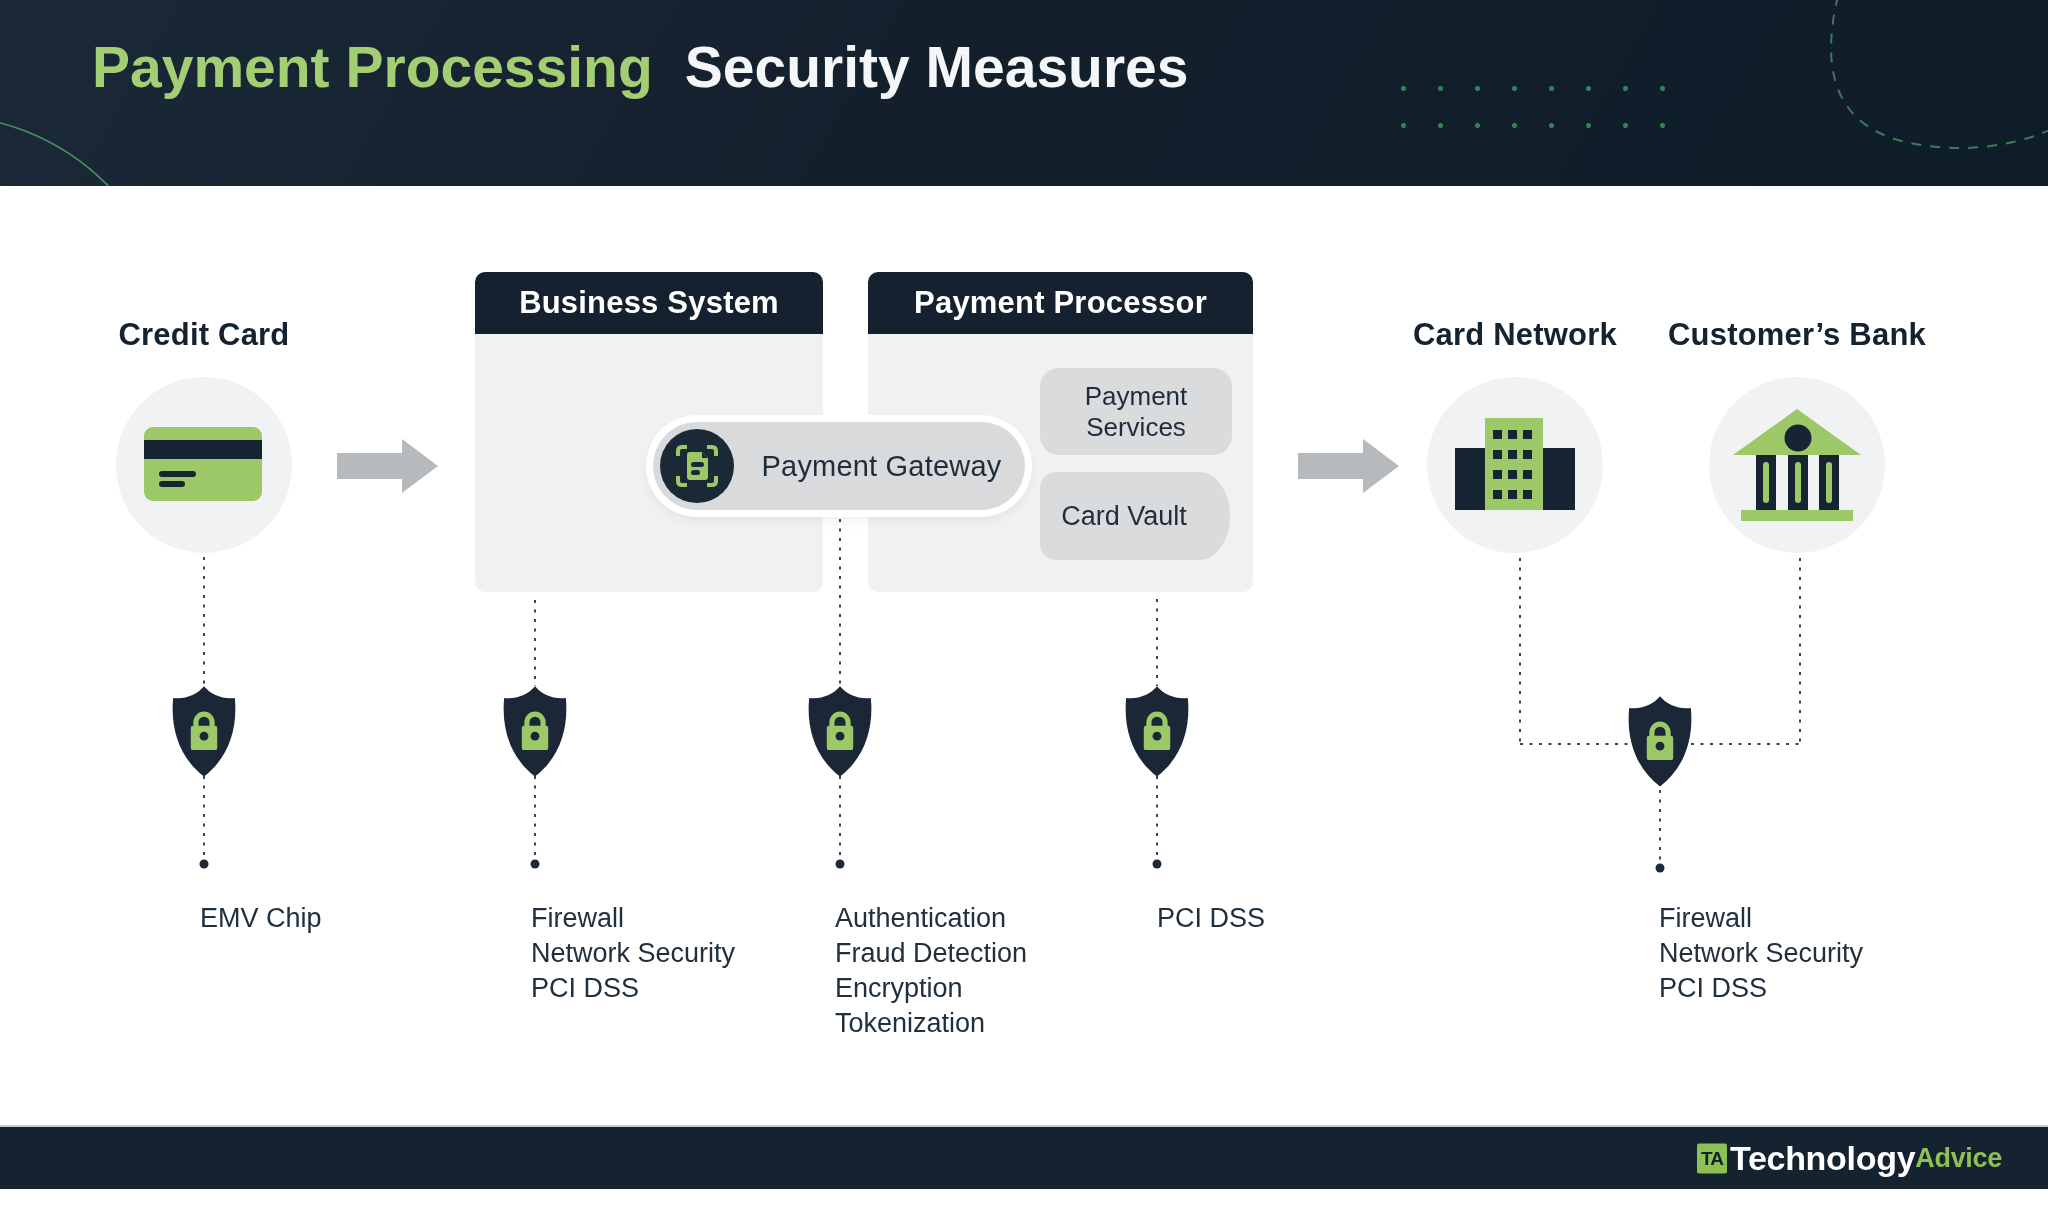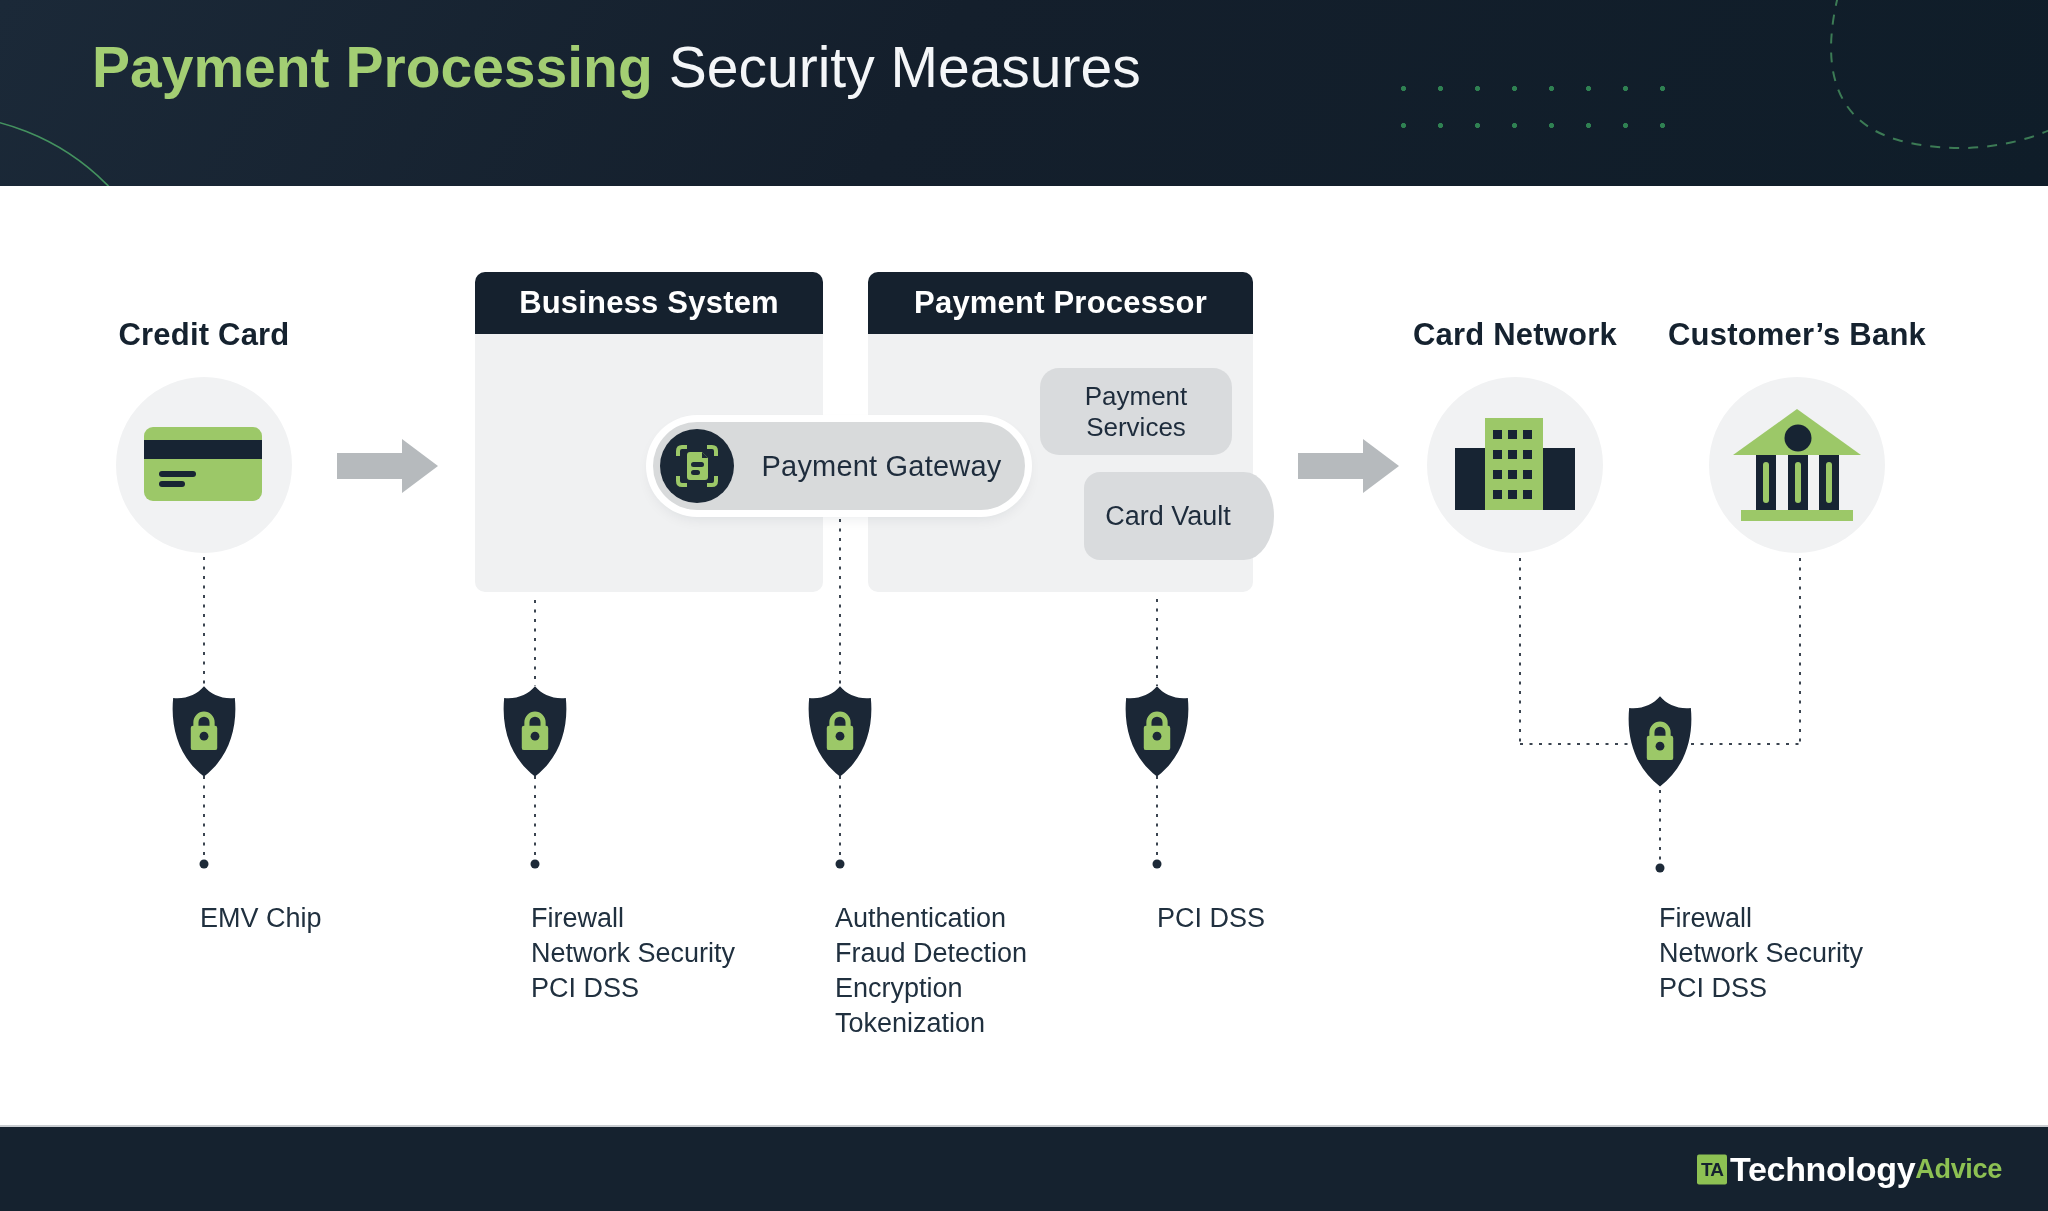--- a/index.html
+++ b/index.html
@@ -10,21 +10,21 @@
   }
 
   
   .header {
     position:absolute; left:0; top:0; width:2048px; height:186px;
     background:linear-gradient(120deg,#1b2938 0%, #141f2c 45%, #0f1d29 100%);
   }
   .header-deco { position:absolute; left:0; top:0; width:2048px; height:186px; }
   .title { position:absolute; left:92px; top:34px; font-size:57px; white-space:nowrap; }
   .title .hl { color:#a3ce73; font-weight:700; }
-  .title .rest { color:#f4f6f8; font-weight:400; margin-left:16px; }
+  .title .rest { color:#f4f6f8; font-weight:700; margin-left:32px; }
   .dots-grid {
     position:absolute; left:1383px; top:68px; width:308px; height:84px;
     background-image:radial-gradient(circle, #2f8152 2.2px, rgba(0,0,0,0) 2.9px);
     background-size:37px 37px; background-position:2px 2px;
   }
 
   
   .col-title {
     position:absolute; top:317px; font-size:31px; font-weight:700;
     color:#15222f; text-align:center; width:300px; letter-spacing:0.2px;
@@ -47,21 +47,21 @@
 
   .inner-box {
     position:absolute; left:1040px; top:368px; width:192px; height:87px;
     background:#d9dbdd; border-radius:19px; display:flex; align-items:center; justify-content:center;
     text-align:center; font-size:26px; line-height:31px; color:#1e2c3c; z-index:3;
   }
   .card-vault {
     position:absolute; left:1040px; top:472px; width:190px; height:88px;
     background:#d9dbdd; border-radius:16px 30px 30px 16px / 16px 44px 44px 16px;
     display:flex; align-items:center; justify-content:center; padding-right:22px;
-    font-size:27px; color:#1e2c3c; z-index:3;margin-left:44px;
+    font-size:27px; color:#1e2c3c; z-index:3;
   }
 
   
   .gateway-pill {
     position:absolute; left:653px; top:422px; width:372px; height:88px;
     background:#d8dadb; border-radius:44px; z-index:6;
     box-shadow:0 0 0 7px #ffffff, 0 6px 16px rgba(20,33,46,0.12);
   }
   .gateway-circle {
     position:absolute; left:7px; top:7px; width:74px; height:74px; border-radius:50%;
@@ -77,21 +77,21 @@
   .lines-svg { position:absolute; left:0; top:0; width:2048px; height:1211px; z-index:4; pointer-events:none; }
 
   
   .shield { position:absolute; width:74px; height:94px; z-index:5; }
 
   
   .sec-label { position:absolute; top:901px; font-size:27px; color:#20303f; line-height:35px; white-space:nowrap; }
 
   
   .footer {
-    position:absolute; left:0; top:1125px; width:2048px; height:86px;
+    position:absolute; left:0; top:1125px; width:2048px; height:64px;
     background:#15222f; border-top:2px solid #c9cdd1;padding-left:44px;
   }
   .brand { position:absolute; right:46px; top:50%; transform:translateY(-50%); display:flex; align-items:center; }
   .brand-mark {
     width:30px; height:30px; background:#8dc153; border-radius:2px; color:#15222f;
     font-weight:800; font-size:19px; letter-spacing:-1px;
     display:flex; align-items:center; justify-content:center;
   }
   .brand-first { color:#ffffff; font-size:34px; font-weight:600; margin-left:3px; letter-spacing:-0.3px; }
   .brand-second { color:#8dc153; font-size:27px; font-weight:600; letter-spacing:-0.3px; }

